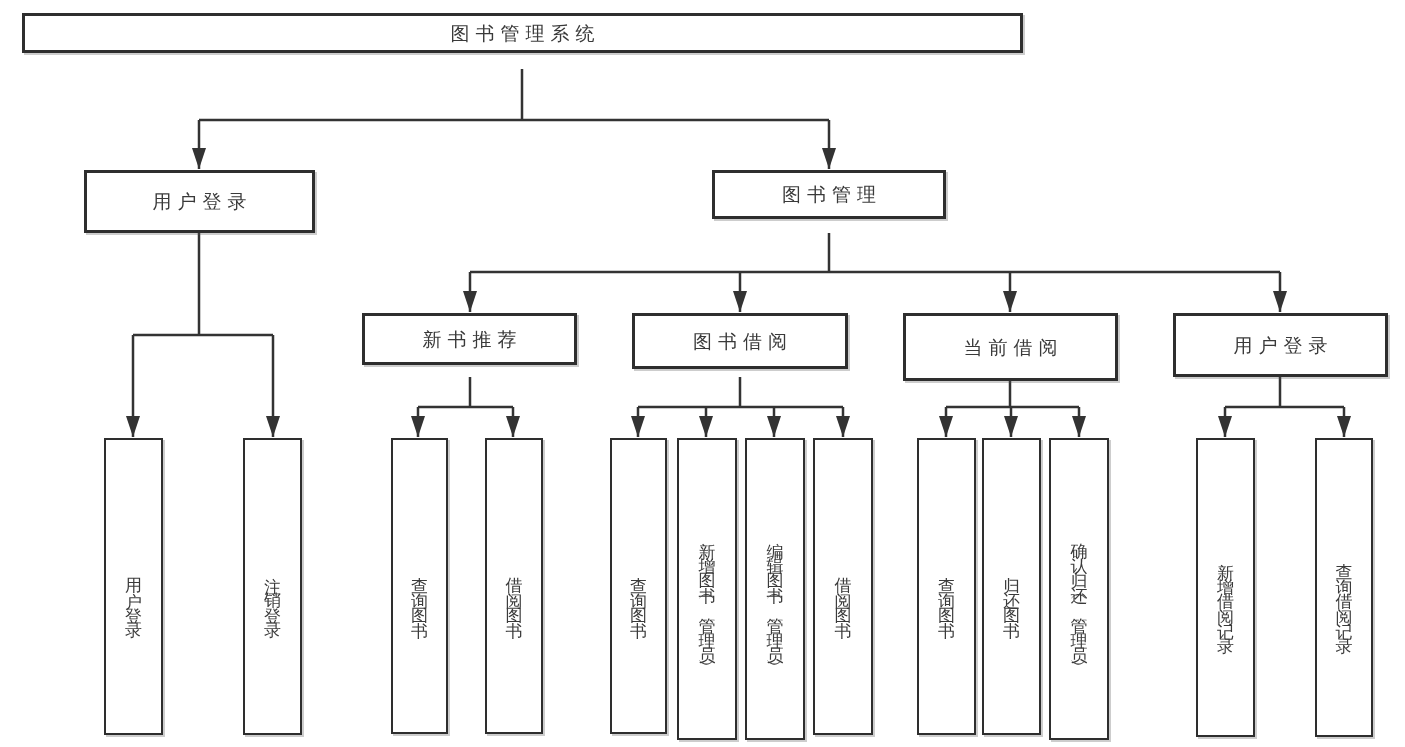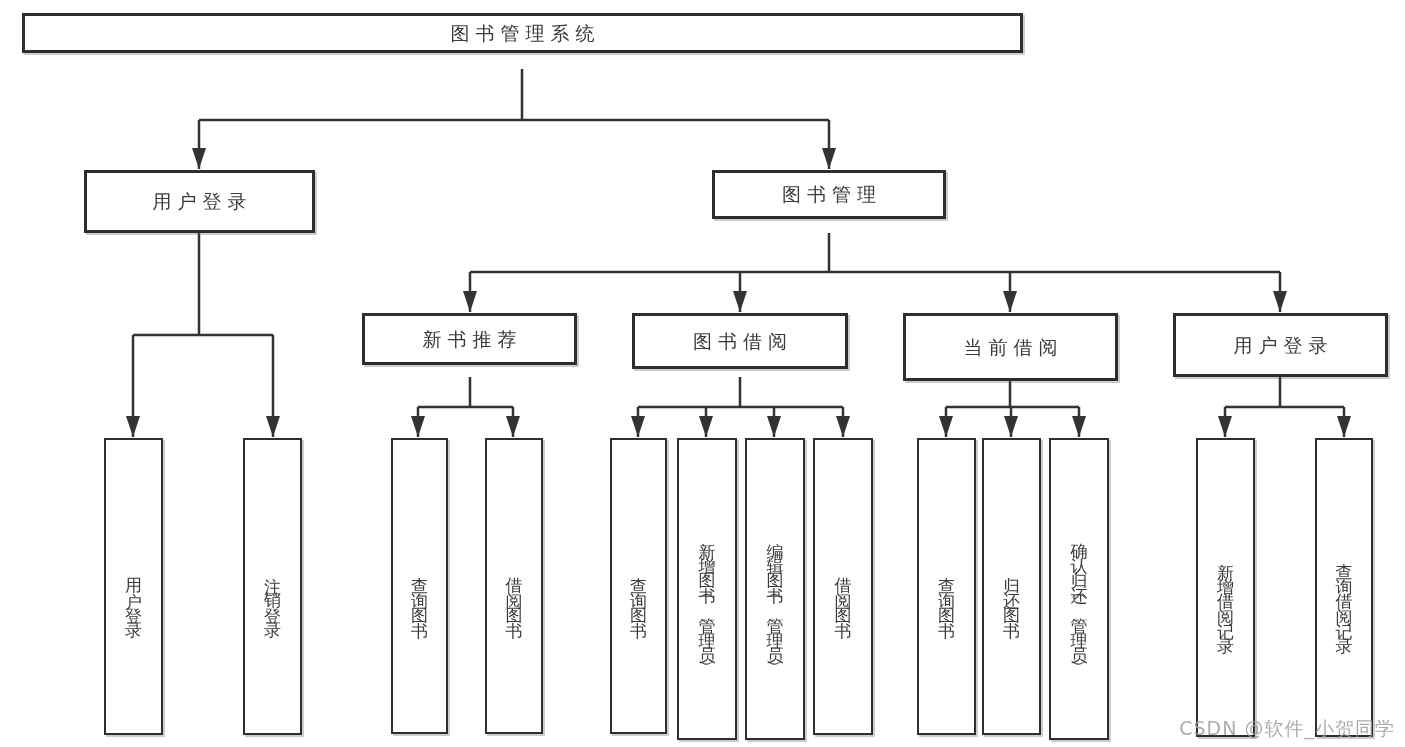--- a/index.html
+++ b/index.html
@@ -169,15 +169,14 @@
     <span class="vlabel">确认归还（管理员）</span>
   </div>
 
   <div class="node leaf" style="left:1196px;top:438px;width:59px;height:299px;">
     <span class="vlabel">新增借阅记录</span>
   </div>
   <div class="node leaf" style="left:1315px;top:438px;width:58px;height:299px;">
     <span class="vlabel">查询借阅记录</span>
   </div>
 
-  <div class="watermark">CSDN @软件_小贺同学</div>
 
 </div>
 
 </body></html>

